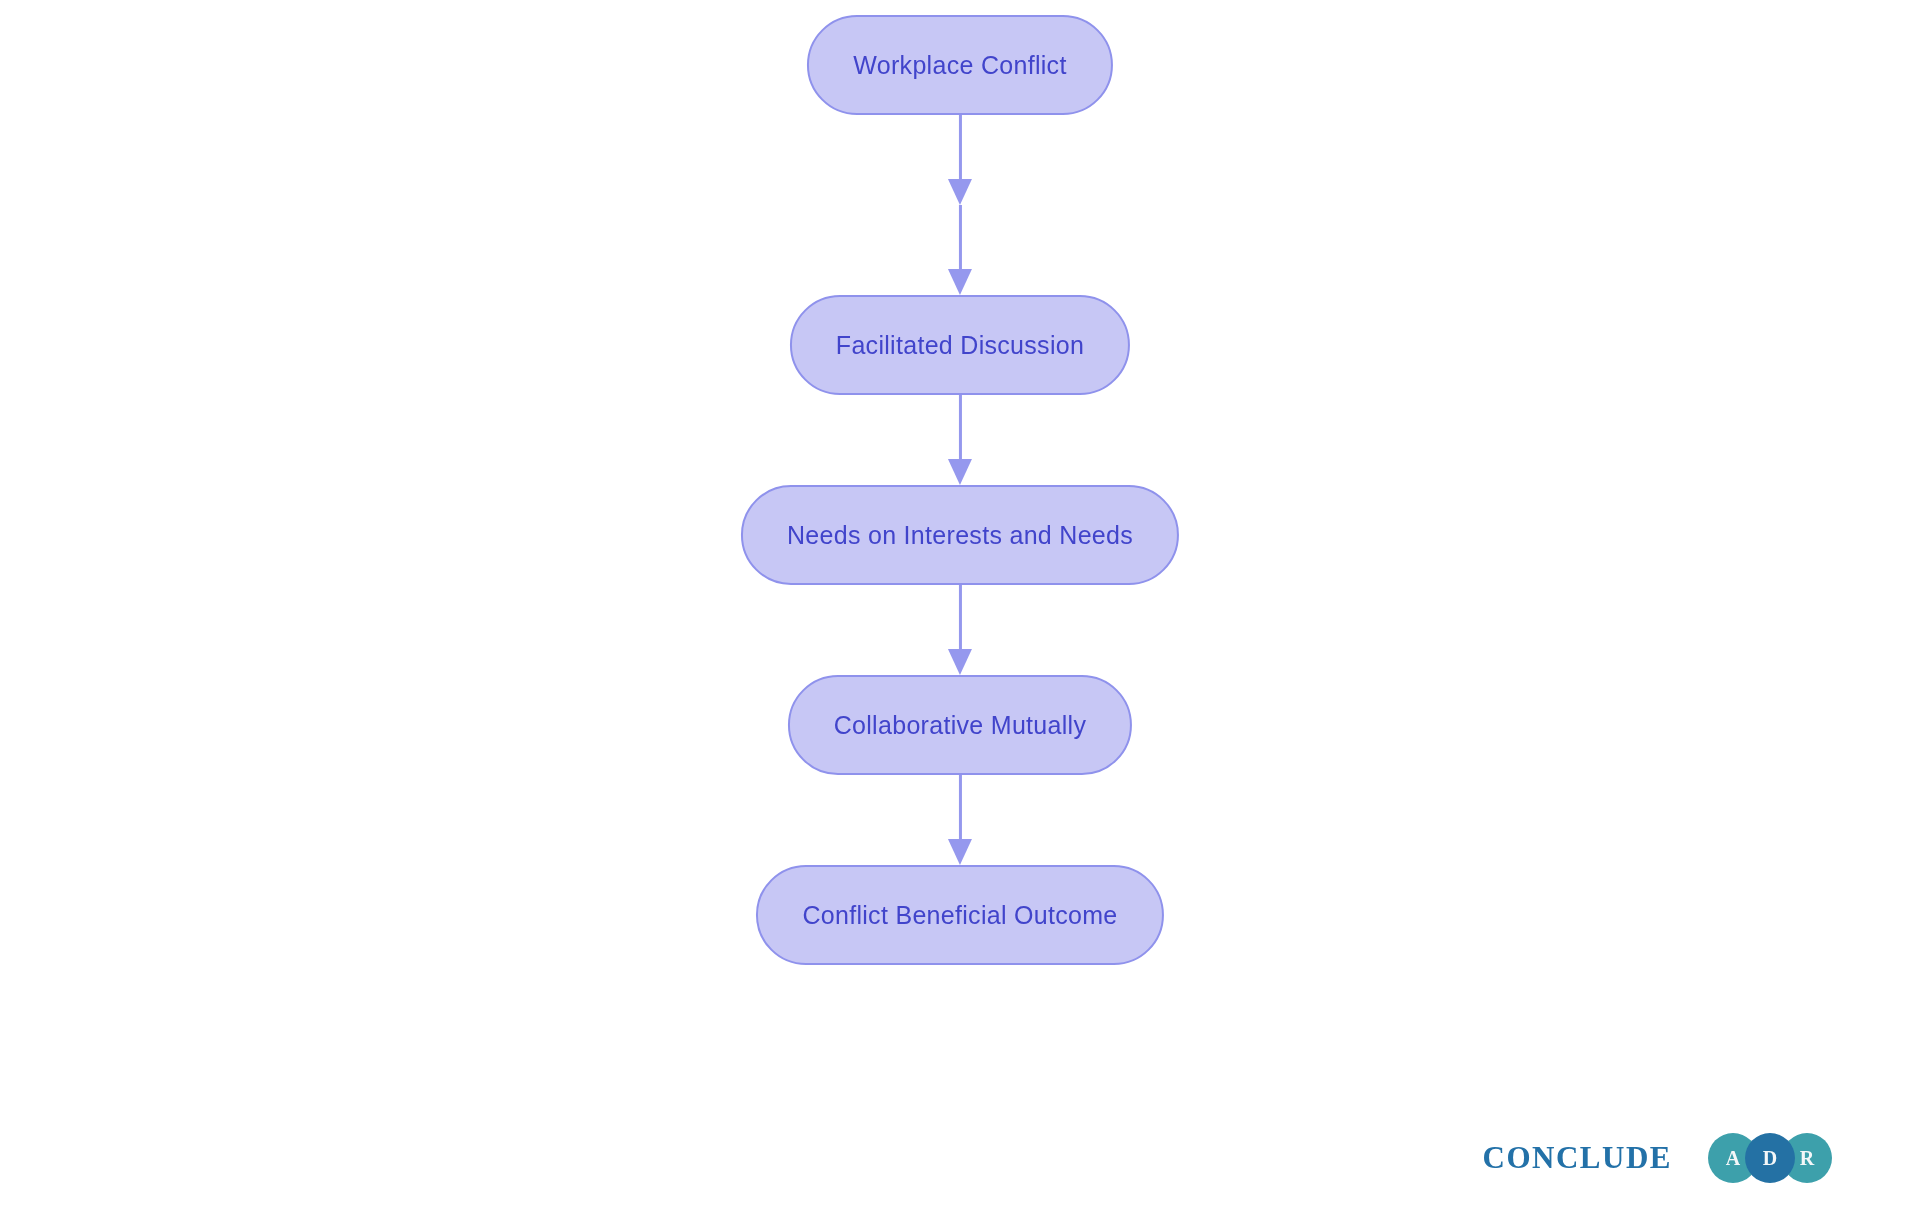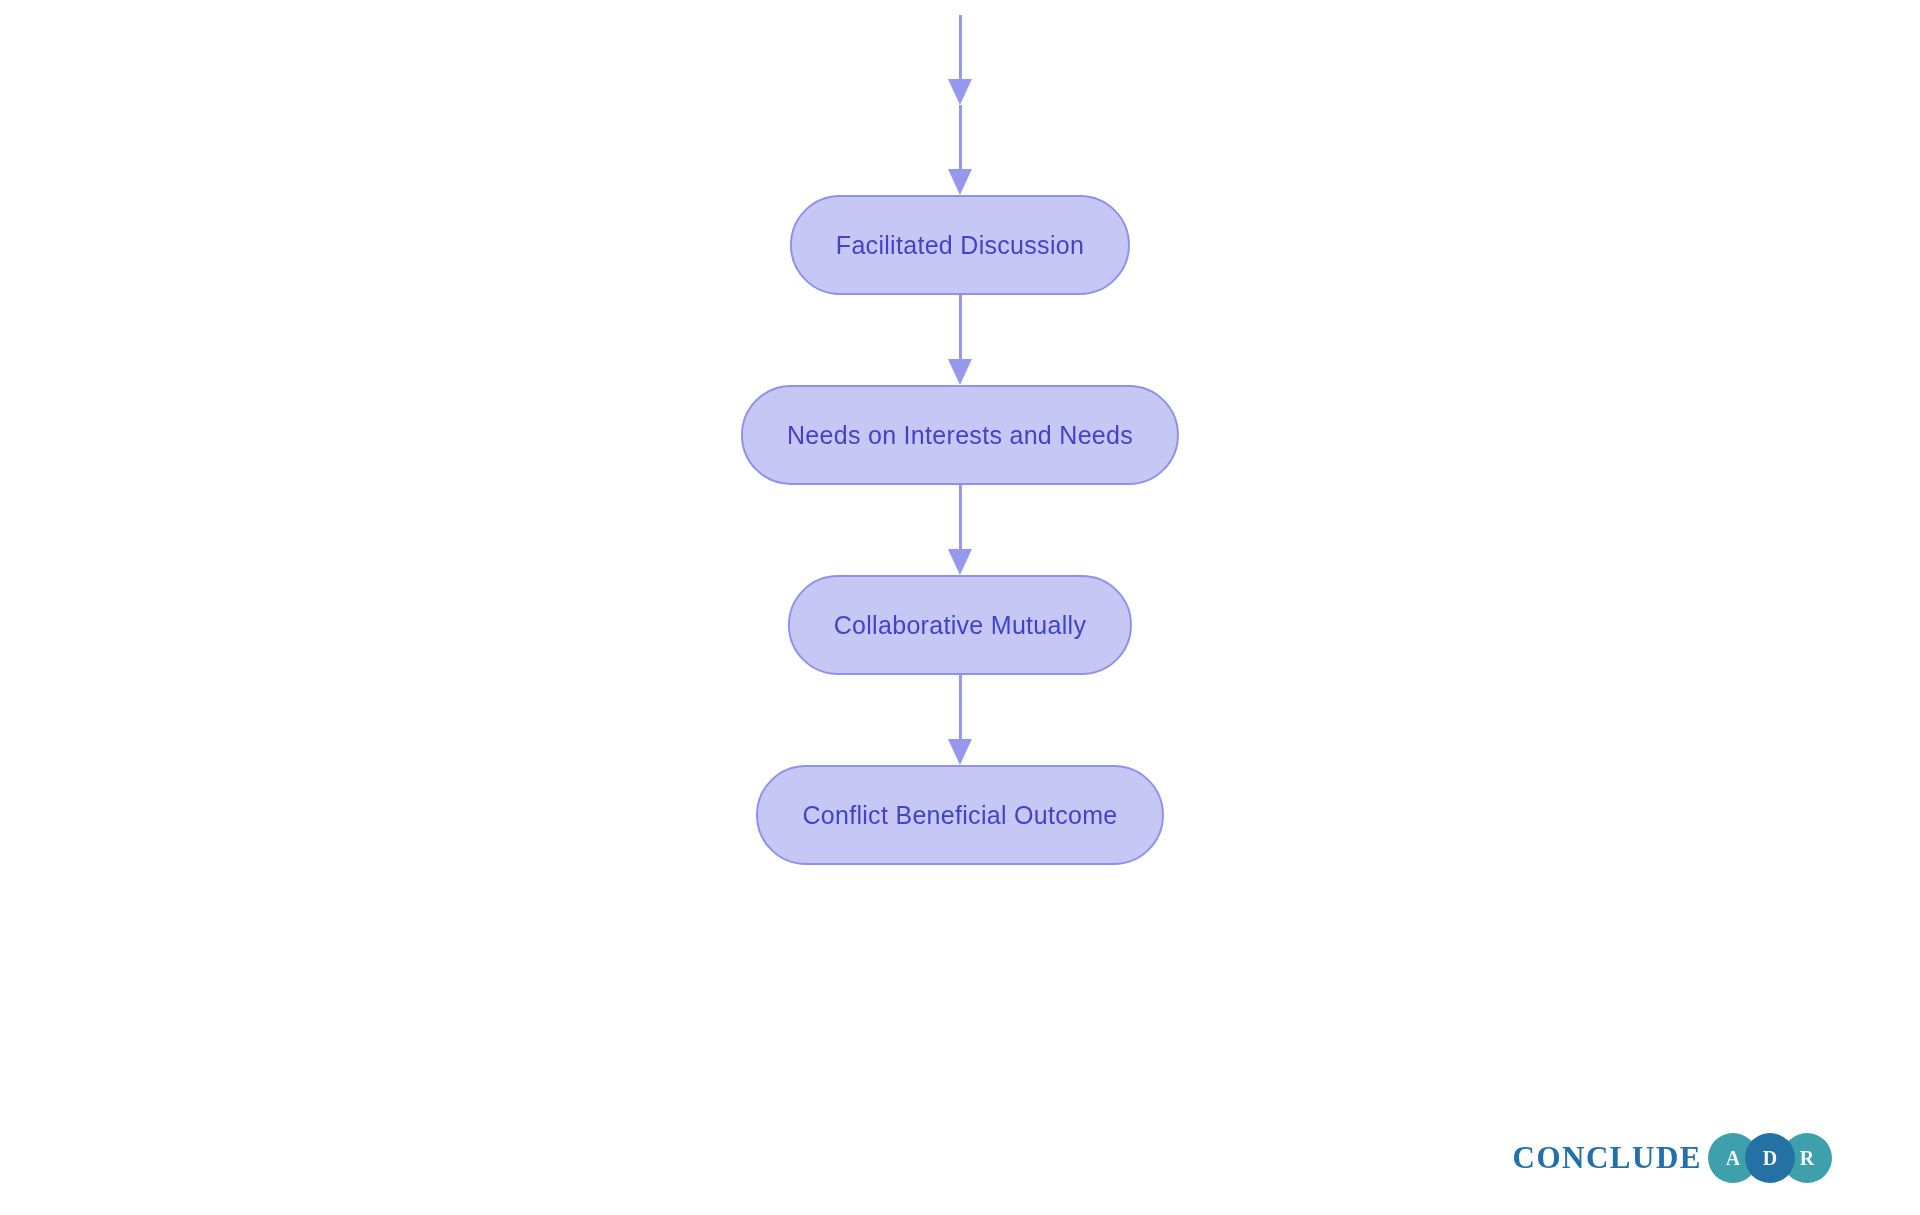--- a/index.html
+++ b/index.html
@@ -53,21 +53,21 @@
     border-right: 12px solid transparent;
     border-top: 26px solid var(--arrow, #9598ee);
   }
   .logo {
     position: absolute;
     top: 1133px;
     right: 88px;
     height: 50px;
     display: flex;
     align-items: center;
-    gap: 6px;
+    gap: 36px;
   }
   .wordmark {
     font-family: "Liberation Serif", serif;
     font-weight: bold;
     font-size: 31px;
     letter-spacing: 1.5px;
     color: var(--logo-blue, #2371a8);
     line-height: 50px;
   }
   .badges {
@@ -88,20 +88,21 @@
     position: relative;
   }
   .badge + .badge { margin-left: -13px; }
   .badge:nth-child(2) { z-index: 1; }
 </style>
 </head>
 <body>
 
 <div class="canvas" style="--node-fill: #c7c7f5; --node-border: #8f92ec; --node-text: #4144cb; --arrow: #9598ee; --logo-blue: #2371a8;">
   <div class="flow" id="flow">
+      <div class="node">Workplace Conflict</div>
       <div class="connector">
         <div class="line"></div>
         <div class="head"></div>
       </div>
       <div class="connector">
         <div class="line"></div>
         <div class="head"></div>
       </div>
       <div class="node">Facilitated Discussion</div>
       <div class="connector">

